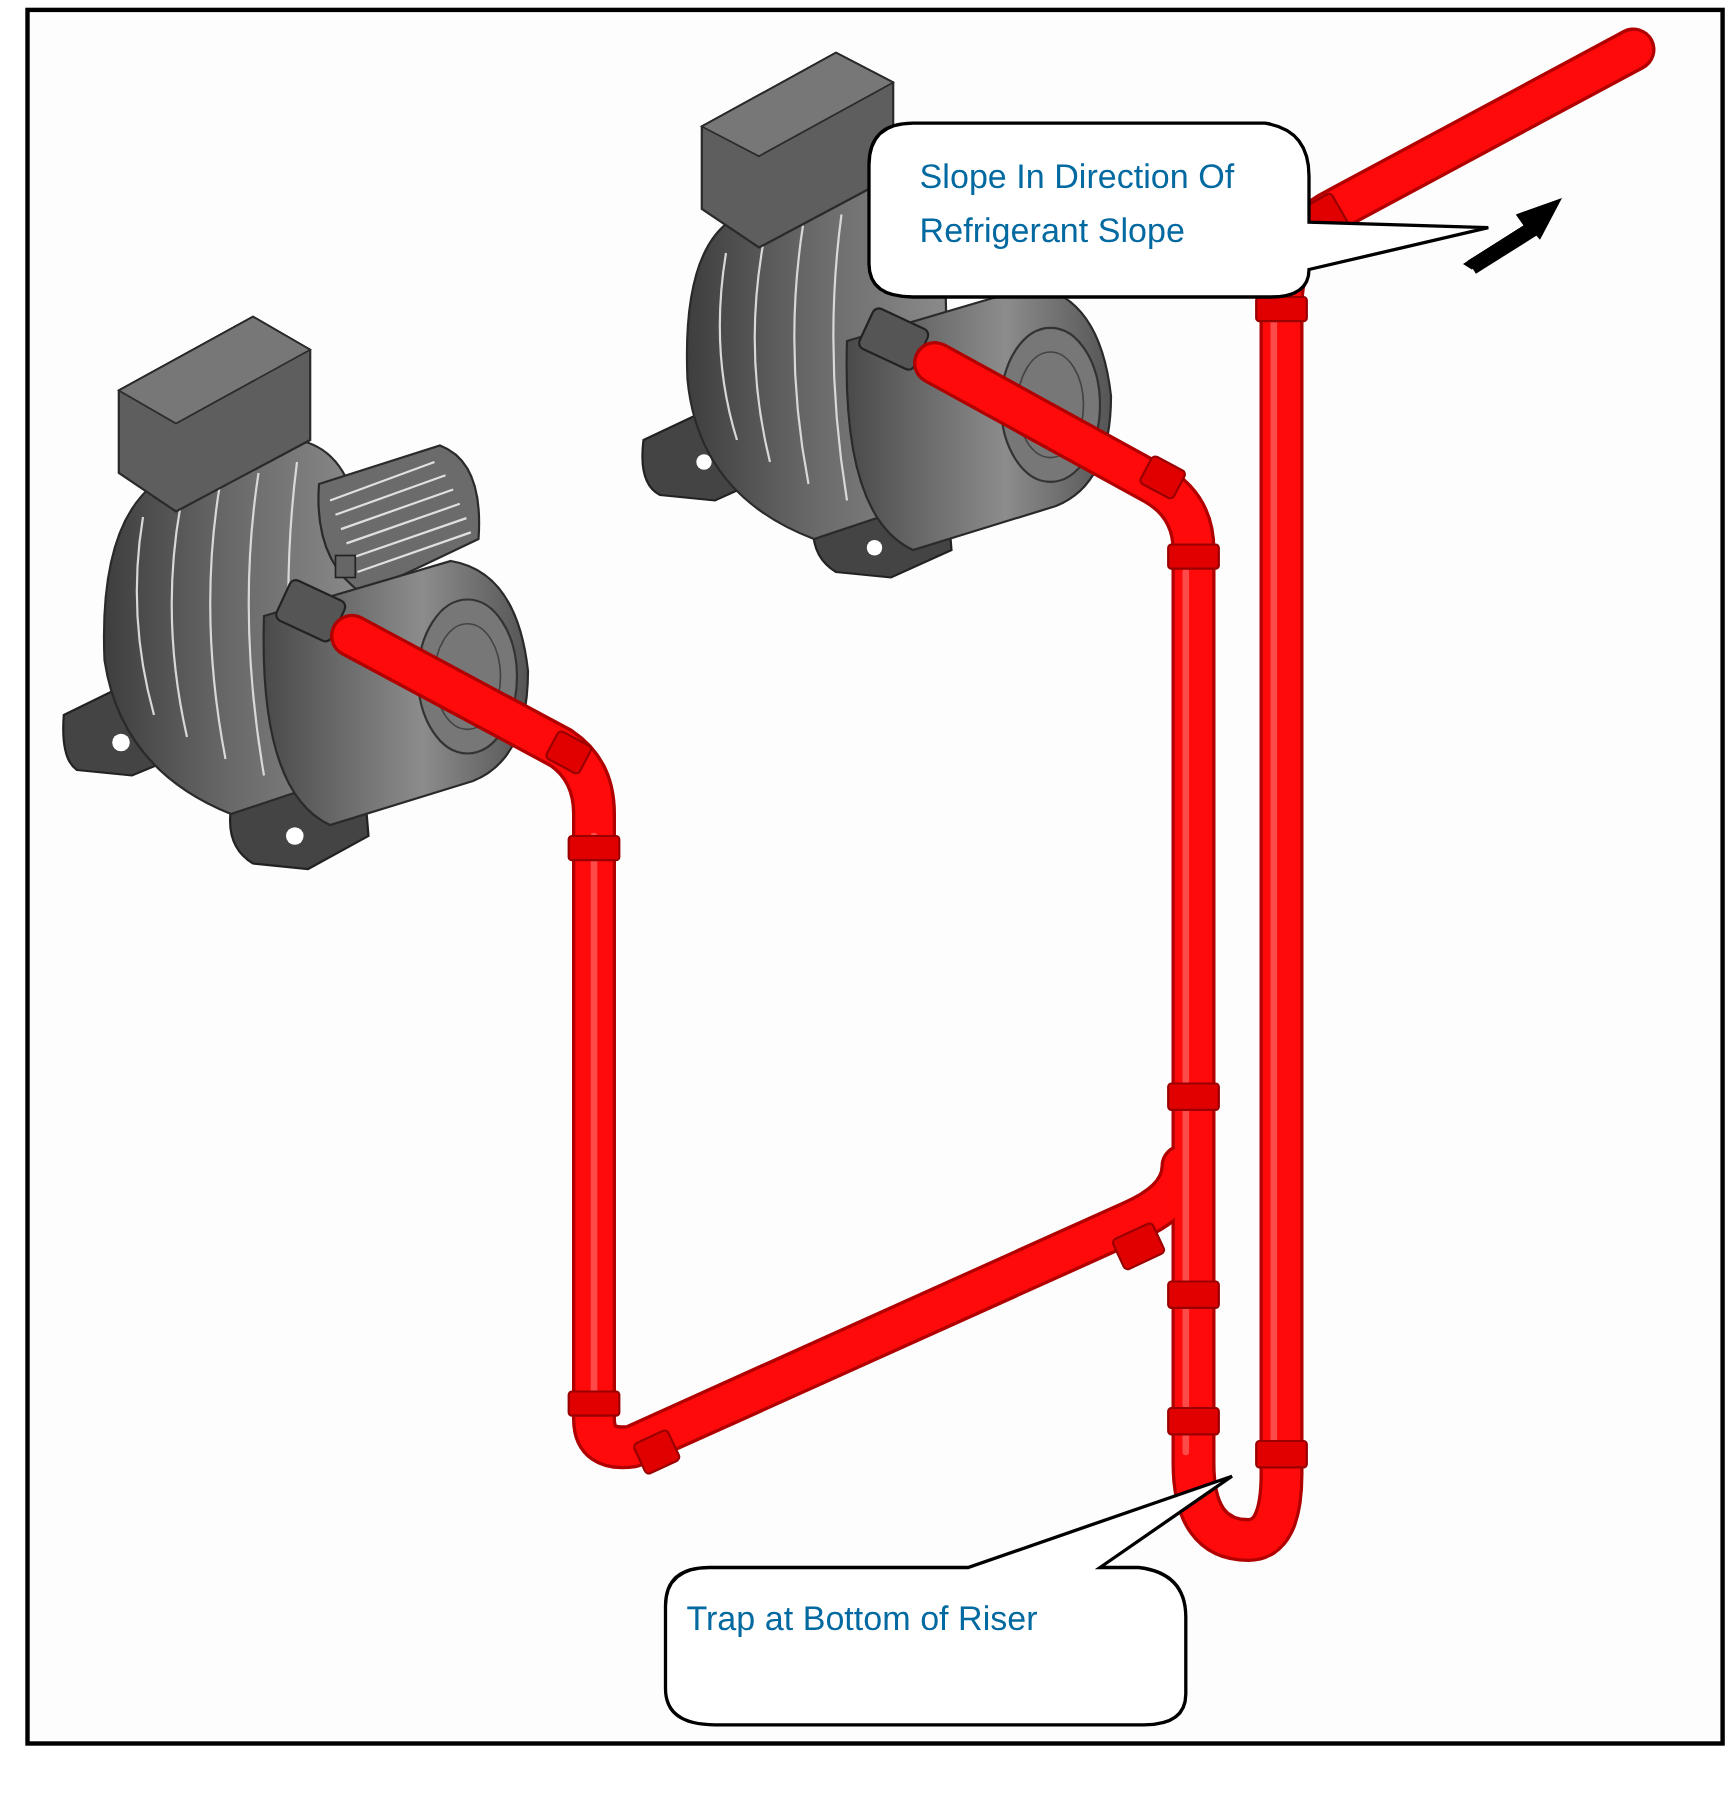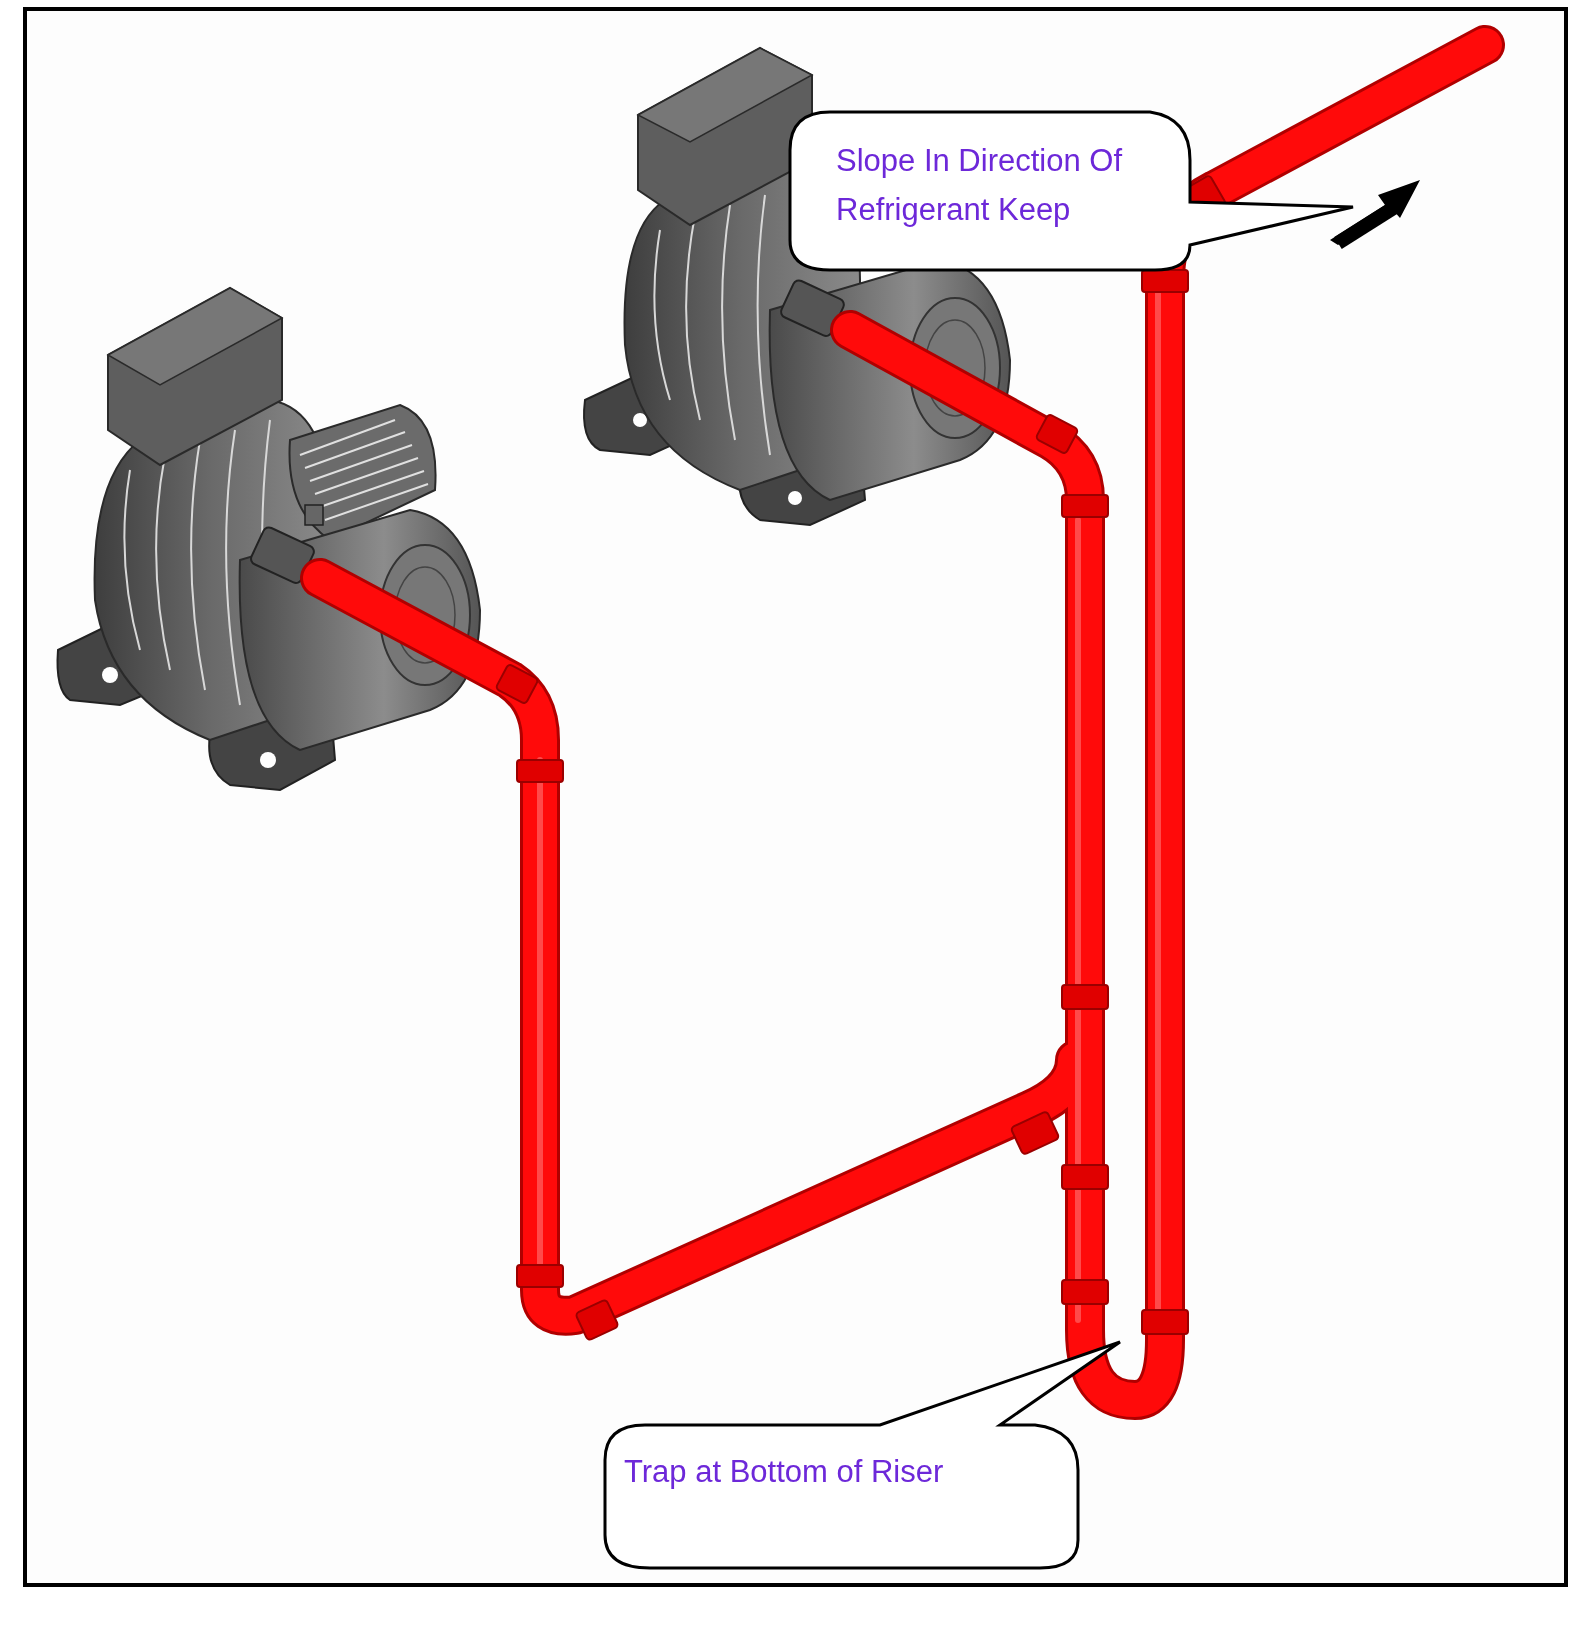--- a/index.html
+++ b/index.html
@@ -1,19 +1,19 @@
 <!DOCTYPE html>
 <html><head>
   <meta charset="utf-8">
   <style>
     html, body { margin: 0; padding: 0; background: #ffffff; }
     body { width: 1574px; height: 1644px; position: relative; overflow: hidden; font-family: "Liberation Sans", sans-serif; }
     .frame { position: absolute; left: 23px; top: 7px; width: 1537px; height: 1572px; border: 4px solid #000; box-sizing: content-box; background: #fdfdfd; }
     svg.art { position: absolute; left: 0; top: 0; }
-    .callout-text { position: absolute; font-family: "Liberation Sans", sans-serif; font-size: 31px; line-height: 49px; color: #6d28d9; white-space: nowrap; }
+    .callout-text { position: absolute; font-family: "Liberation Sans", sans-serif; font-size: 31px; line-height: 49px; color: #0369a1; white-space: nowrap; }
     .callout-text span { display: block; }
   </style>
 </head>
 <body>
 
 <div class="frame"></div>
 
 <svg class="art" width="1574" height="1644" viewBox="0 0 1574 1644" xmlns="http://www.w3.org/2000/svg">
   <defs>
     <linearGradient id="bodyGrad" x1="0" y1="0" x2="1" y2="0">
@@ -130,18 +130,18 @@
     <path d="M830,112 L1150,112 Q1190,118 1190,160 L1190,202 L1353,207 L1190,245 Q1190,270 1155,270 L830,270 Q790,270 790,240 L790,150 Q790,112 830,112 Z" fill="#fff" stroke="#000" stroke-width="3"></path>
   </g>
 
   <g>
     <path d="M645,1425 L880,1425 L1120,1342 L1000,1425 L1035,1425 Q1078,1430 1078,1470 L1078,1540 Q1078,1568 1040,1568 L650,1568 Q605,1568 605,1535 L605,1460 Q605,1425 645,1425 Z" fill="#fff" stroke="#000" stroke-width="3"></path>
   </g>
 </svg>
 
 <div class="callout-text" style="left:836px; top:136px;">
   <span>Slope In Direction Of</span>
-  <span>Refrigerant Keep</span>
+  <span>Refrigerant Slope</span>
 </div>
 
 <div class="callout-text" style="left:624px; top:1447px;">
   <span>Trap at Bottom of Riser</span>
 </div>
 
 </body></html>

